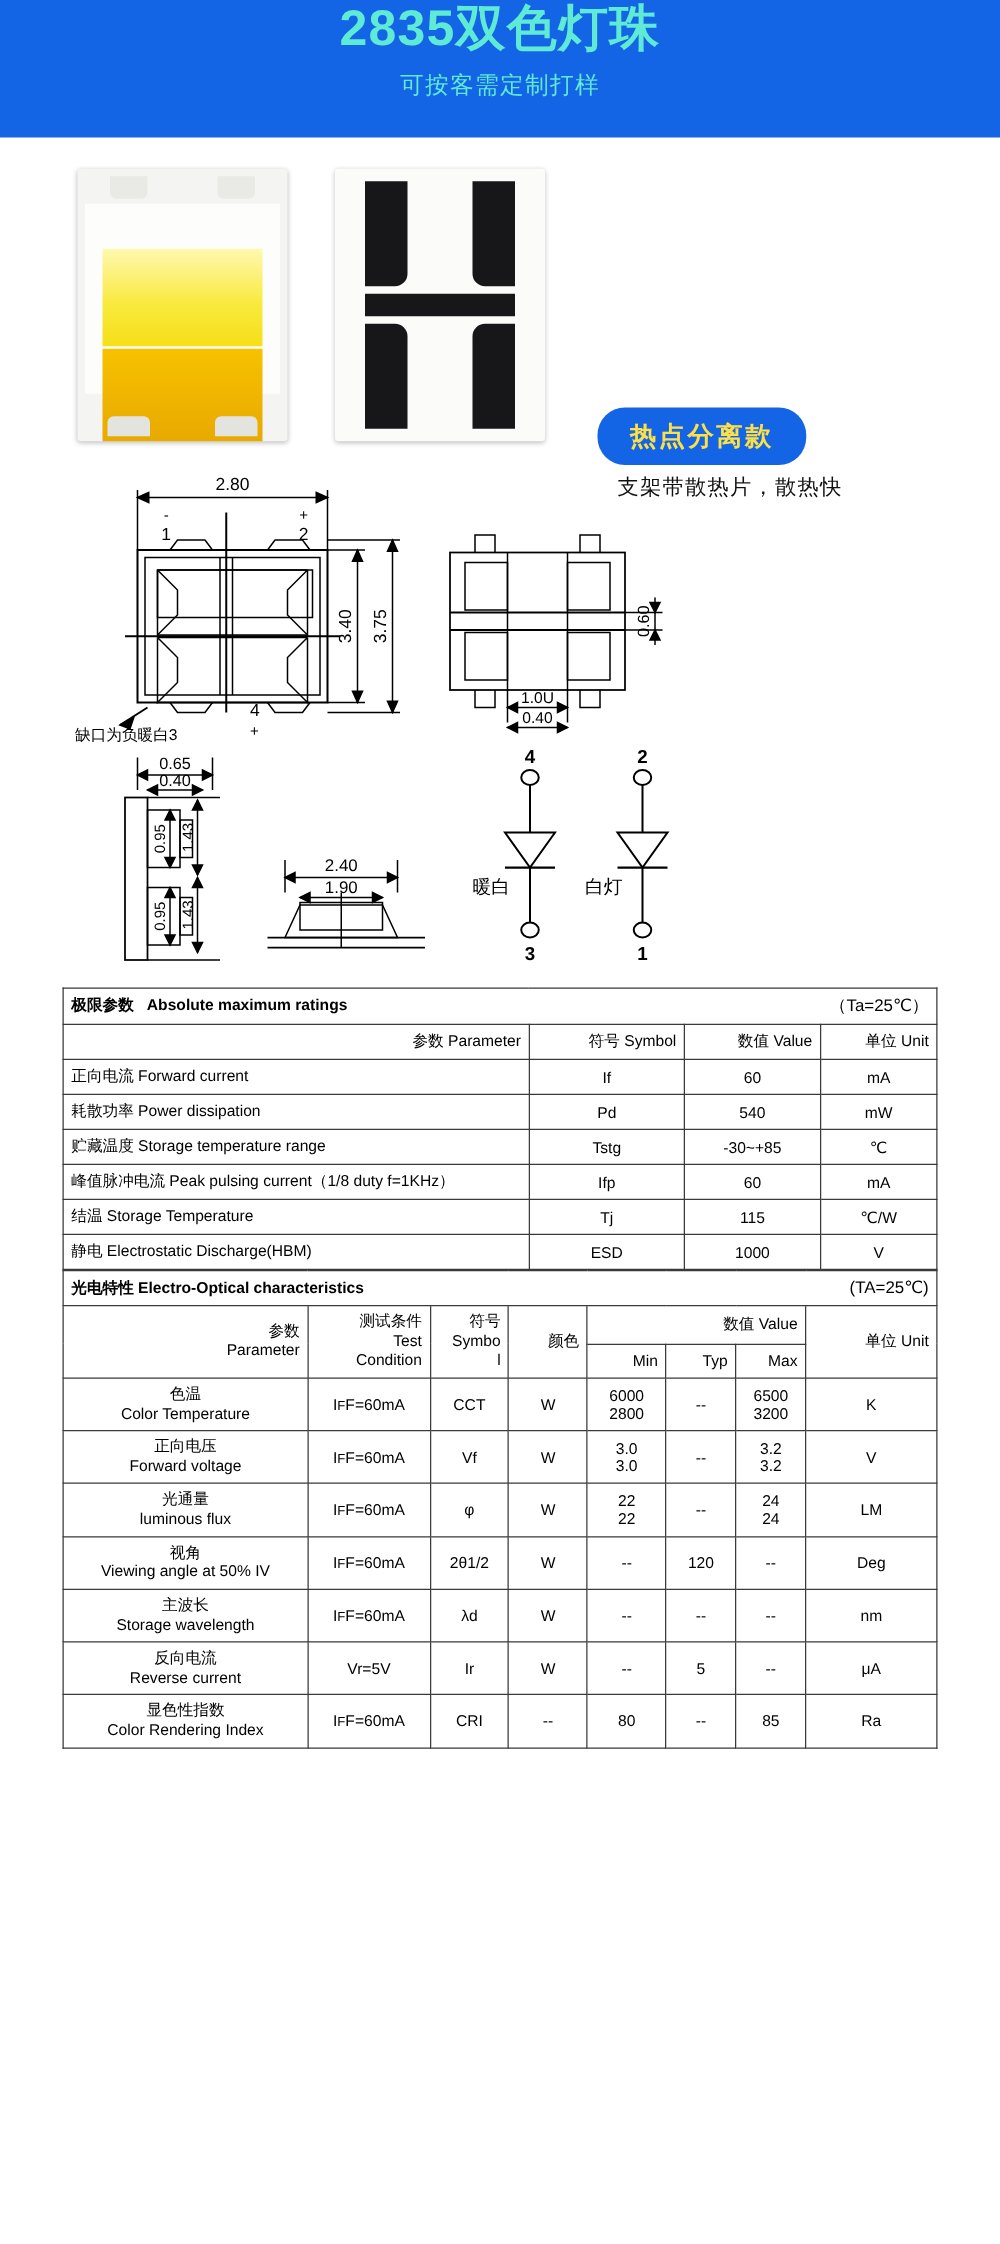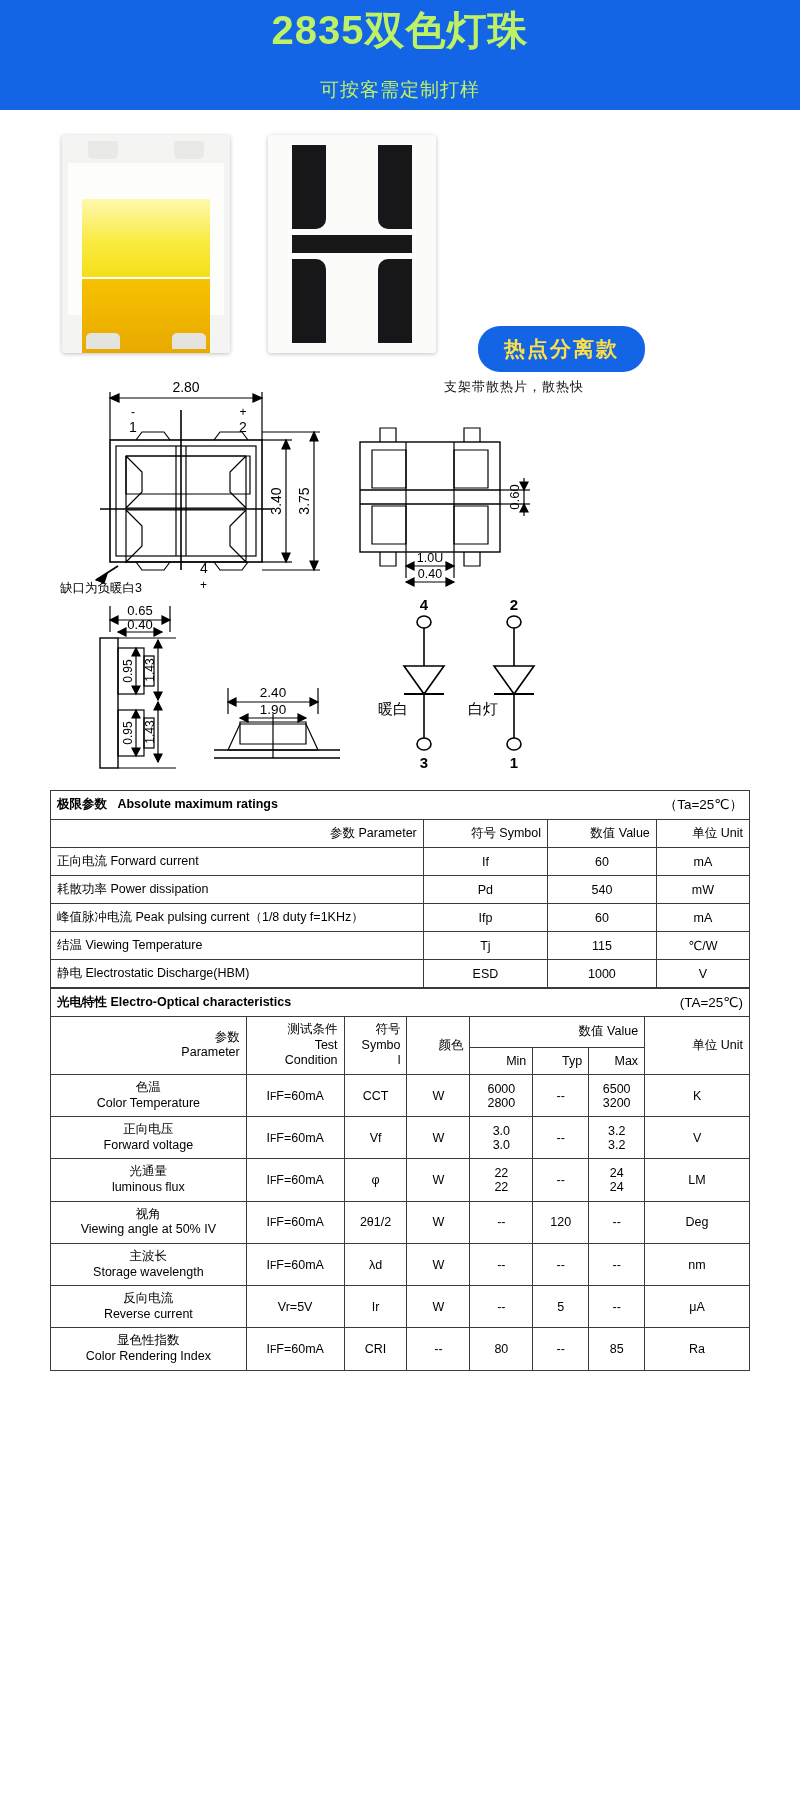--- a/index.html
+++ b/index.html
@@ -11,32 +11,31 @@
   }
   .page { width: 800px; position: relative; }
 
   
   .banner {
     background: #1464e6;
     height: 110px;
     display: flex;
     flex-direction: column;
     align-items: center;
-    justify-content: center;
-    color: #bef264;
+    color: #5eead4;
   }
   .banner-title {
     font-size: 40px;
     font-weight: 700;
     letter-spacing: 1px;
     line-height: 1.15;
   }
   .banner-sub {
     font-size: 19px;
-    margin-top: 24px;
+    margin-top: 9px;
     letter-spacing: 1px;
   }
 
   
   .photos {
     position: relative;
     height: 260px;
     padding: 22px 0 0 0;
   }
   .led-photo {
@@ -98,22 +97,22 @@
     background: #1464e6;
     color: #fde047;
     font-size: 21px;
     font-weight: 700;
     padding: 9px 26px;
     border-radius: 22px;
     letter-spacing: 2px;
   }
   .badge-note {
     position: absolute;
-    left: 444px; top: 268px;
-    font-size: 13px;
+    left: 494px; top: 268px;
+    font-size: 17px;
     color: #111;
     letter-spacing: 1px;
   }
 
   
   .drawings { position: relative; height: 420px; }
   .drawings svg { position: absolute; left: 0; top: 0; }
 
   
   .tables { padding: 0 50px 28px 50px; }
@@ -383,27 +382,33 @@
             <td class="c">60</td>
             <td class="c">mA</td>
           </tr>
           <tr>
             <td class="p-name">耗散功率 Power dissipation</td>
             <td class="c">Pd</td>
             <td class="c">540</td>
             <td class="c">mW</td>
           </tr>
           <tr>
+            <td class="p-name">贮藏温度 Storage temperature range</td>
+            <td class="c">Tstg</td>
+            <td class="c">-30~+85</td>
+            <td class="c">℃</td>
+          </tr>
+          <tr>
             <td class="p-name">峰值脉冲电流 Peak pulsing current（1/8 duty f=1KHz）</td>
             <td class="c">Ifp</td>
             <td class="c">60</td>
             <td class="c">mA</td>
           </tr>
           <tr>
-            <td class="p-name">结温 Viewing Temperature</td>
+            <td class="p-name">结温 Storage Temperature</td>
             <td class="c">Tj</td>
             <td class="c">115</td>
             <td class="c">℃/W</td>
           </tr>
           <tr>
             <td class="p-name">静电 Electrostatic Discharge(HBM)</td>
             <td class="c">ESD</td>
             <td class="c">1000</td>
             <td class="c">V</td>
           </tr>

